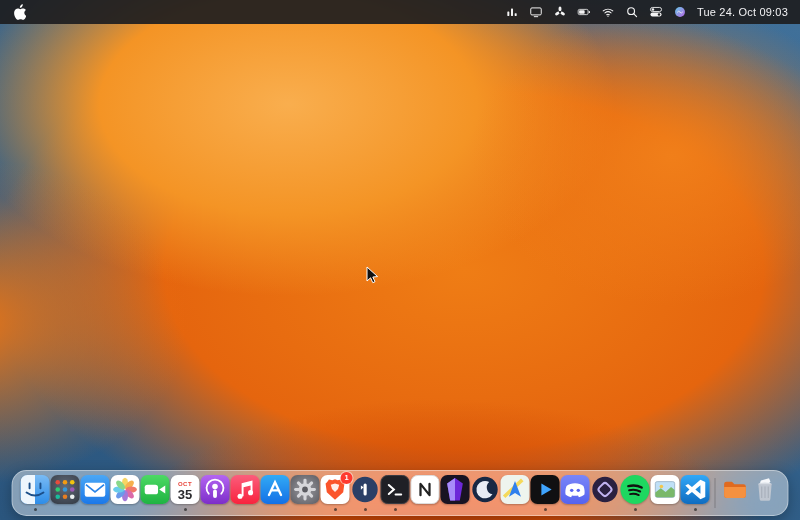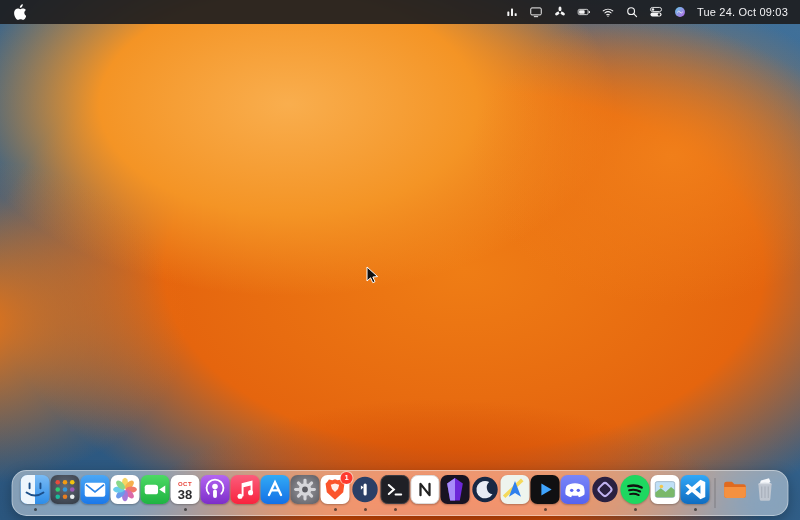--- a/index.html
+++ b/index.html
@@ -221,21 +221,21 @@
         <div class="app-icon di-facetime">
           <svg viewBox="0 0 24 24">
             <rect x="3.5" y="8" width="11" height="8" rx="2.2" fill="#fff"></rect>
             <path d="M15.5 12l5-3.4v6.8z" fill="#fff"></path>
           </svg>
         </div>
       </div>
       <div class="dock-item">
         <div class="app-icon di-calendar">
           <div class="cal-m">OCT</div>
-          <div class="cal-d">38</div>
+          <div class="cal-d">35</div>
         </div>
         <span class="run-dot"></span>
       </div>
       <div class="dock-item">
         <div class="app-icon di-podcasts">
           <svg viewBox="0 0 24 24" fill="none">
             <circle cx="12" cy="9.5" r="2.3" fill="#fff"></circle>
             <rect x="10.4" y="12" width="3.2" height="7" rx="1.6" fill="#fff"></rect>
             <path d="M6.8 15.5a7 7 0 1 1 10.4 0" stroke="#fff" stroke-width="1.5" stroke-linecap="round"></path>
           </svg>

